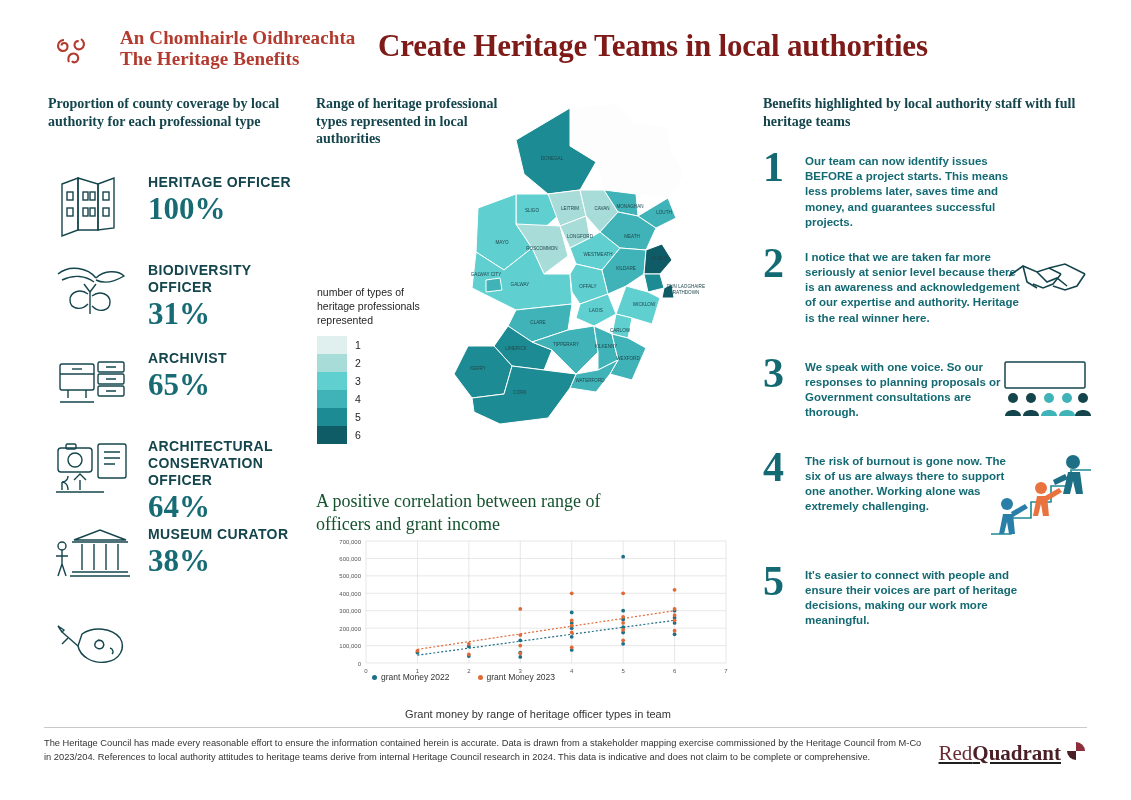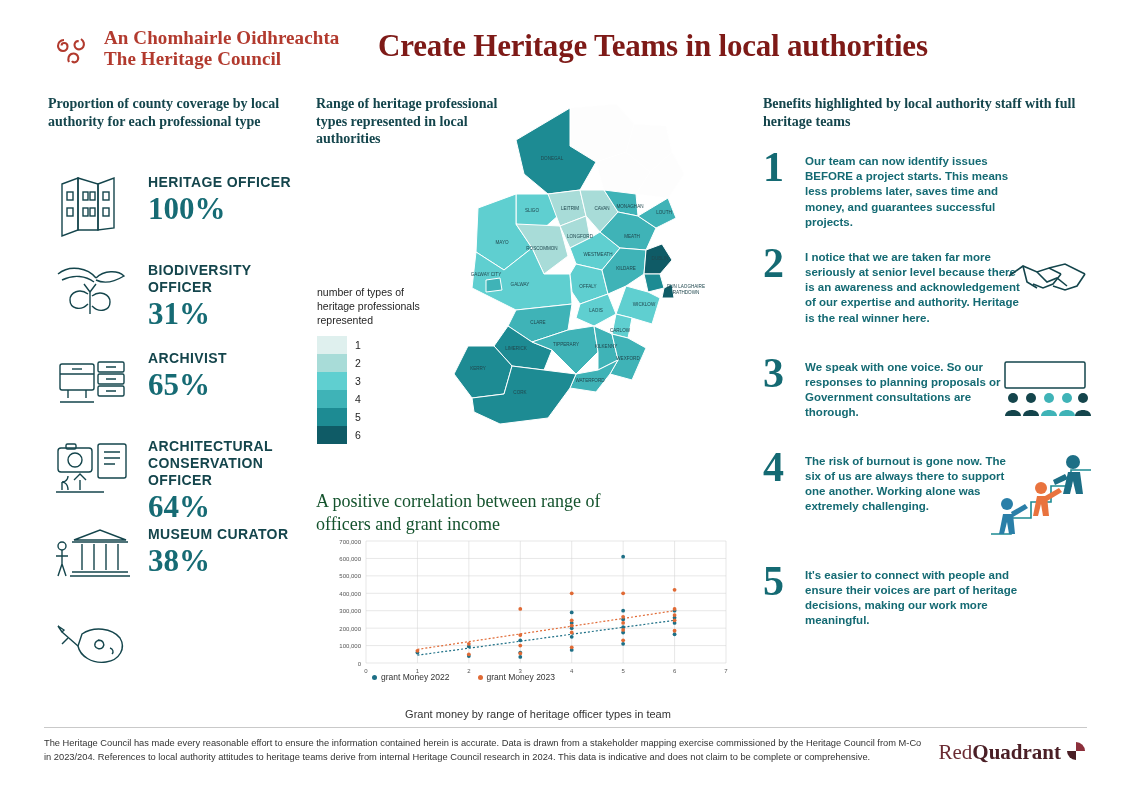--- a/index.html
+++ b/index.html
@@ -9,21 +9,21 @@
     background: #ffffff;
     font-family: "Liberation Sans", sans-serif;
     color: #1f1f1f;
     position: relative;
     overflow: hidden;
   }
   .page { position: relative; width:1131px; height:800px; }
 
   
   .header { position:absolute; left:0; top:0; width:1131px; height:88px; }
-  .logo-wrap { position:absolute; left:48px; top:24px; display:flex; align-items:center; gap:8px; }
+  .logo-wrap { position:absolute; left:48px; top:24px; display:flex; align-items:center; gap:24px; }
   .spiral { width:48px; height:48px; }
   .logo-text { line-height:1.12; }
   .logo-line1 { font-family:"Liberation Serif", serif; font-weight:bold; font-size:19px; color:#B23A2E; letter-spacing:0.1px;}
   .logo-line2 { font-family:"Liberation Serif", serif; font-weight:bold; font-size:19px; color:#B23A2E; letter-spacing:0.1px;}
   .main-title {
     position:absolute; left:378px; top:28px; width:710px;
     font-family:"Liberation Serif", serif; font-weight:bold;
     font-size:31px; color:#7E1A17; letter-spacing:-0.2px;
   }
 
@@ -73,21 +73,21 @@
   
   .benefits { position:absolute; left:763px; top:148px; width:330px; }
   .benefit { position:relative; display:flex; align-items:flex-start; margin-bottom:14px; }
   .b-num { font-family:"Liberation Serif", serif; font-weight:bold; font-size:42px; color:#146A73; line-height:0.95; width:42px; flex:0 0 42px;}
   .b-text { font-size:11.5px; font-weight:bold; color:#146A73; line-height:1.32; padding-top:6px; width:215px;}
   .b-art { position:absolute; right:0; top:4px; }
 
   
   .footer-rule { position:absolute; left:44px; top:727px; width:1043px; height:1px; background:#c9c9c9; }
   .footer-text { position:absolute; left:44px; top:736px; width:880px; font-size:9.3px; color:#333; line-height:1.55; }
-  .rq { position:absolute; right:44px; top:740px; display:flex; align-items:flex-start; gap:4px;}
+  .rq { position:absolute; right:44px; top:740px; display:flex; align-items:flex-end; gap:4px;text-decoration:underline;}
   .rq-text { font-family:"Liberation Serif", serif; font-size:21px; color:#6b2b33; }
   .rq-text b { color:#4a1f26; }
 </style>
 </head>
 <body>
 
 <div class="page">
 
   <div class="header">
     <div class="logo-wrap">
@@ -95,21 +95,21 @@
         <svg width="48" height="48" viewBox="0 0 48 48">
           <g fill="none" stroke="#B23A2E" stroke-width="2.1">
             <path d="M16 16c-4 0-6 3-6 6s2.5 5 5 5 4.5-2 4.5-4.5S18 19 16.2 19c-1.4 0-2.6 1-2.6 2.4"></path>
             <path d="M33 15c3 2 3.6 5.6 2.2 8s-4.6 3-6.7 1.6c-2-1.3-2.6-4-1.3-5.9.8-1.2 2.3-1.8 3.5-1.2"></path>
             <path d="M21 38c-1.5-3.4-.2-6.8 2.2-8s5.4-.3 6.5 2 .3 5-2 6c-1.4.6-3 .2-3.7-1"></path>
           </g>
         </svg>
       </span>
       <span class="logo-text">
         <div class="logo-line1">An Chomhairle Oidhreachta</div>
-        <div class="logo-line2">The Heritage Council</div>
+        <div class="logo-line2">The Heritage Benefits</div>
       </span>
     </div>
     <div class="main-title">Create Heritage Teams in local authorities</div>
   </div>
 
   <div class="col-head" id="left-head">Proportion of county coverage by local authority for each professional type</div>
 
   <div class="stats">
 
     <div class="stat-row">

